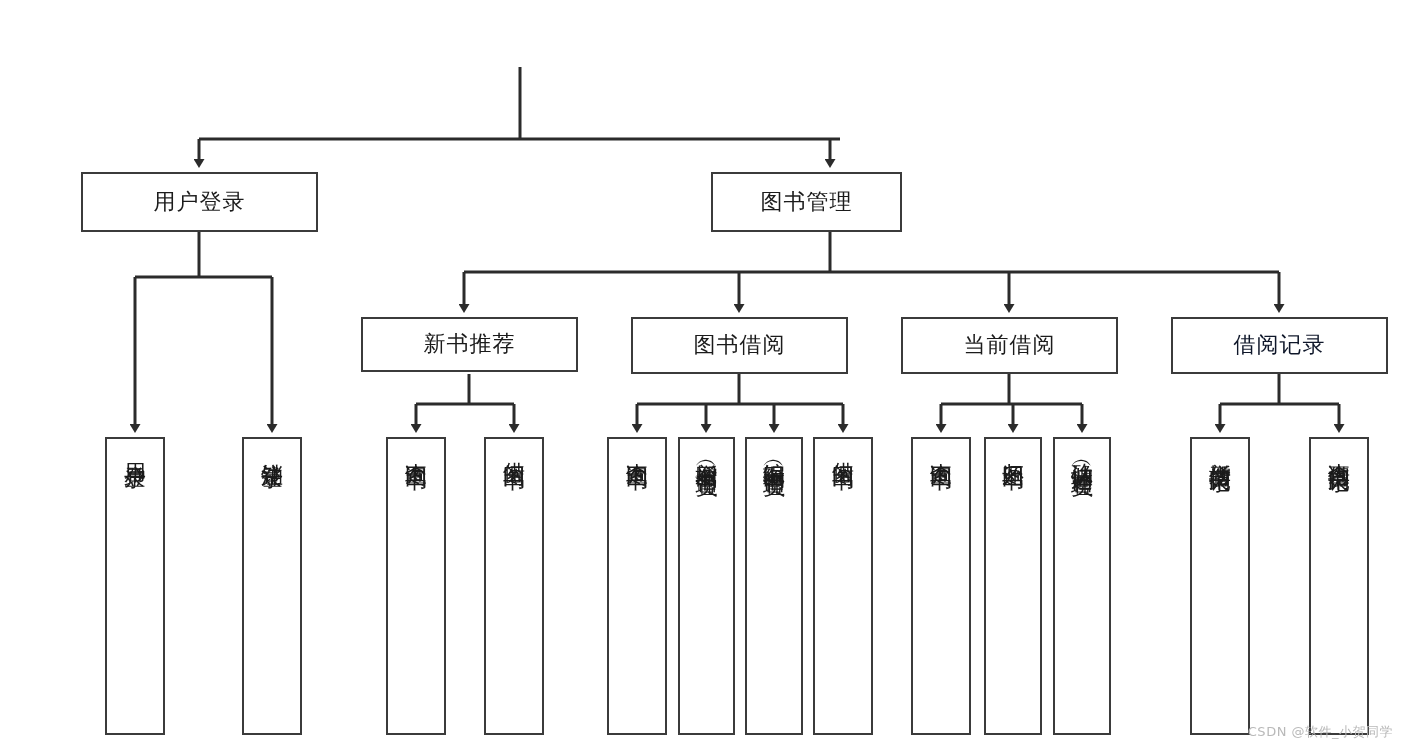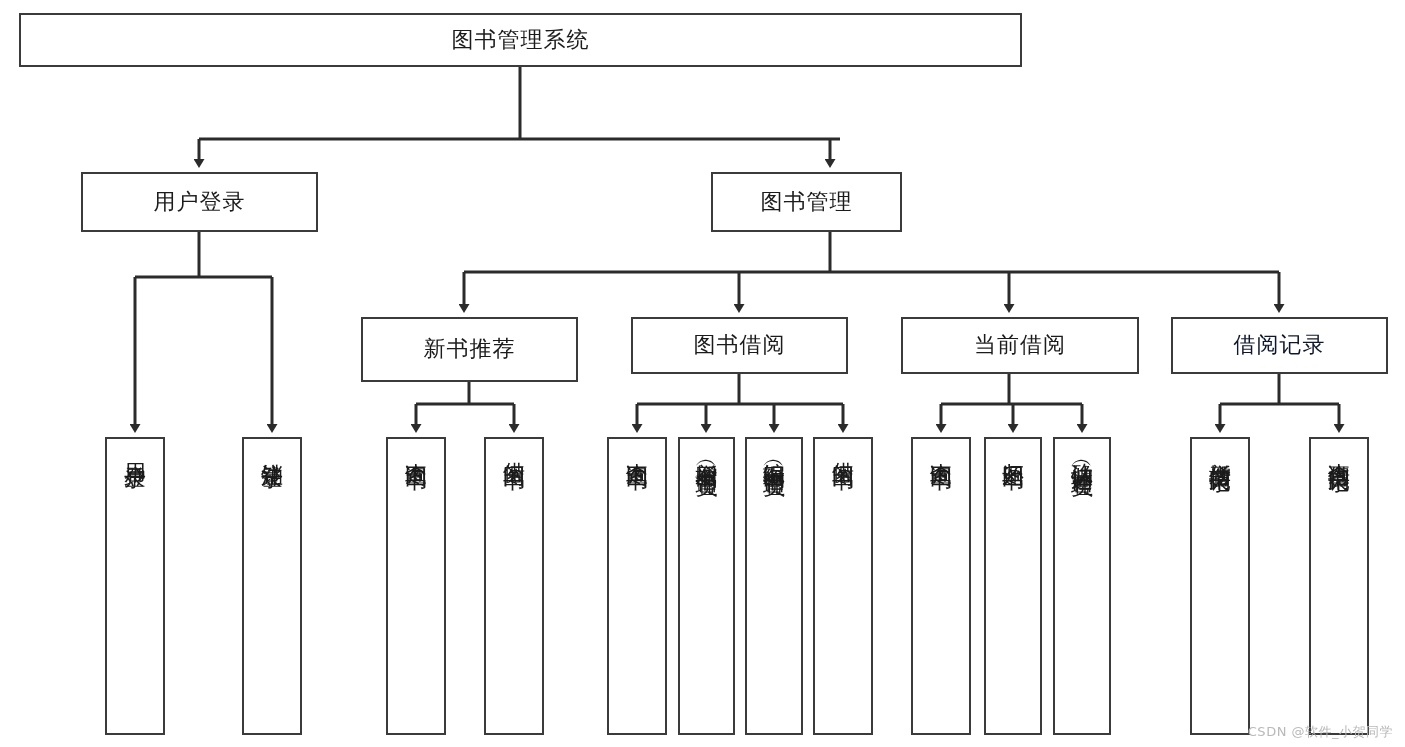--- a/index.html
+++ b/index.html
@@ -111,38 +111,35 @@
       <path d="M1013,404 L1013,425" marker-end="url(#arrow)"></path>
       <path d="M1082,404 L1082,425" marker-end="url(#arrow)"></path>
 
       <path d="M1279,374 L1279,404"></path>
       <path d="M1220,404 L1339,404"></path>
       <path d="M1220,404 L1220,425" marker-end="url(#arrow)"></path>
       <path d="M1339,404 L1339,425" marker-end="url(#arrow)"></path>
     </g>
   </svg>
 
-  <div class="node horizontal" style="left: 19px; top: 13px; width: 1003px; height: 54px; border-color: rgb(59, 59, 59); color: rgb(27, 27, 27); background: rgb(255, 255, 255);">
-    <span class="label">图书管理系统</span>
-  </div>
 
   <div class="node horizontal" style="left: 81px; top: 172px; width: 237px; height: 60px; border-color: rgb(59, 59, 59); color: rgb(27, 27, 27); background: rgb(255, 255, 255);">
     <span class="label">用户登录</span>
   </div>
   <div class="node horizontal" style="left: 711px; top: 172px; width: 191px; height: 60px; border-color: rgb(59, 59, 59); color: rgb(27, 27, 27); background: rgb(255, 255, 255);">
     <span class="label">图书管理</span>
   </div>
 
-  <div class="node horizontal" style="left: 361px; top: 317px; width: 217px; height: 65px; border-color: rgb(59, 59, 59); color: rgb(27, 27, 27); background: rgb(255, 255, 255);">
+  <div class="node horizontal" style="left: 361px; top: 317px; width: 217px; height: 55px; border-color: rgb(59, 59, 59); color: rgb(27, 27, 27); background: rgb(255, 255, 255);">
     <span class="label">新书推荐</span>
   </div>
   <div class="node horizontal" style="left: 631px; top: 317px; width: 217px; height: 57px; border-color: rgb(59, 59, 59); color: rgb(27, 27, 27); background: rgb(255, 255, 255);">
     <span class="label">图书借阅</span>
   </div>
-  <div class="node horizontal" style="left: 901px; top: 317px; width: 238px; height: 57px; border-color: rgb(59, 59, 59); color: rgb(27, 27, 27); background: rgb(255, 255, 255);">
+  <div class="node horizontal" style="left: 901px; top: 317px; width: 217px; height: 57px; border-color: rgb(59, 59, 59); color: rgb(27, 27, 27); background: rgb(255, 255, 255);">
     <span class="label">当前借阅</span>
   </div>
   <div class="node horizontal" style="left: 1171px; top: 317px; width: 217px; height: 57px; border-color: rgb(59, 59, 59); color: #0f172a; background: rgb(255, 255, 255);">
     <span class="label">借阅记录</span>
   </div>
 
   <div class="node vertical" style="left: 105px; top: 437px; width: 60px; height: 298px; border-color: rgb(59, 59, 59); color: rgb(27, 27, 27); background: rgb(255, 255, 255);">
     <span class="label">用户登录</span>
   </div>
   <div class="node vertical" style="left: 242px; top: 437px; width: 60px; height: 298px; border-color: rgb(59, 59, 59); color: rgb(27, 27, 27); background: rgb(255, 255, 255);">

